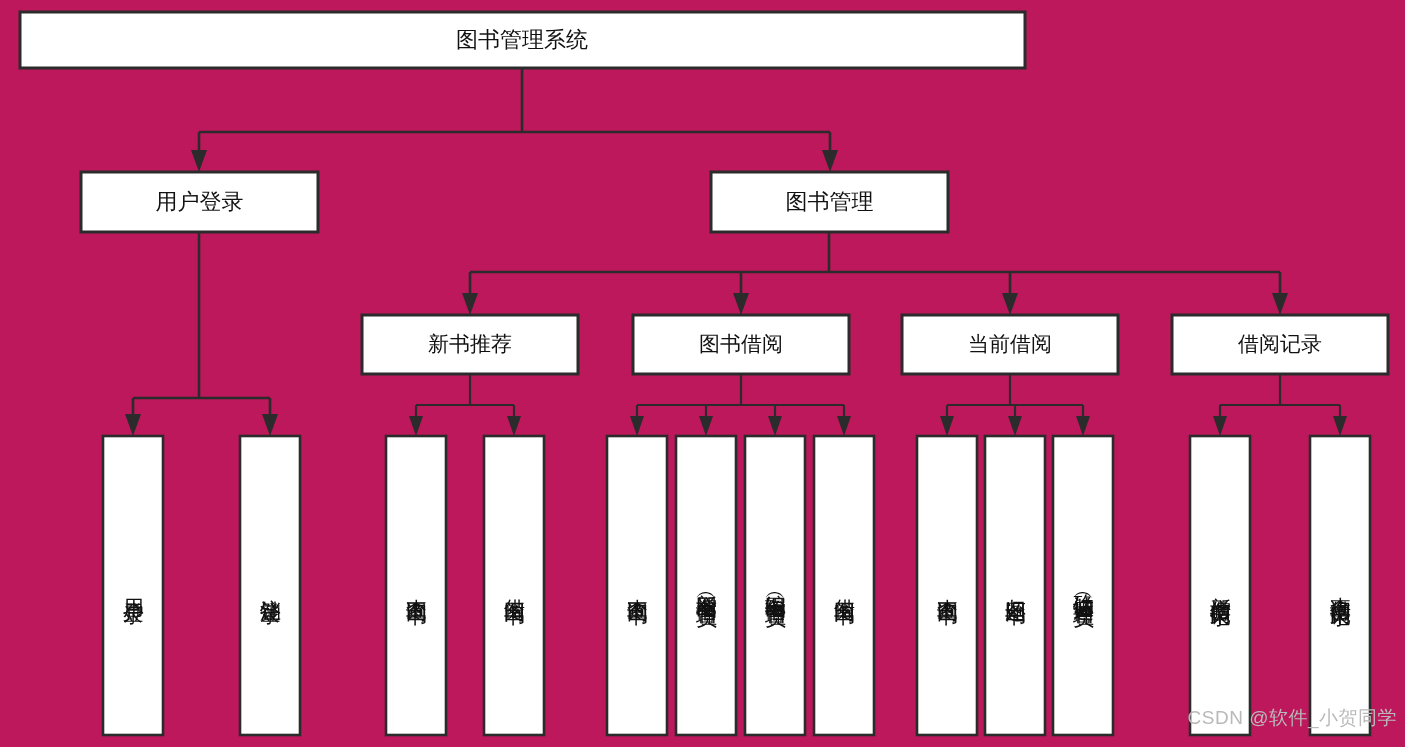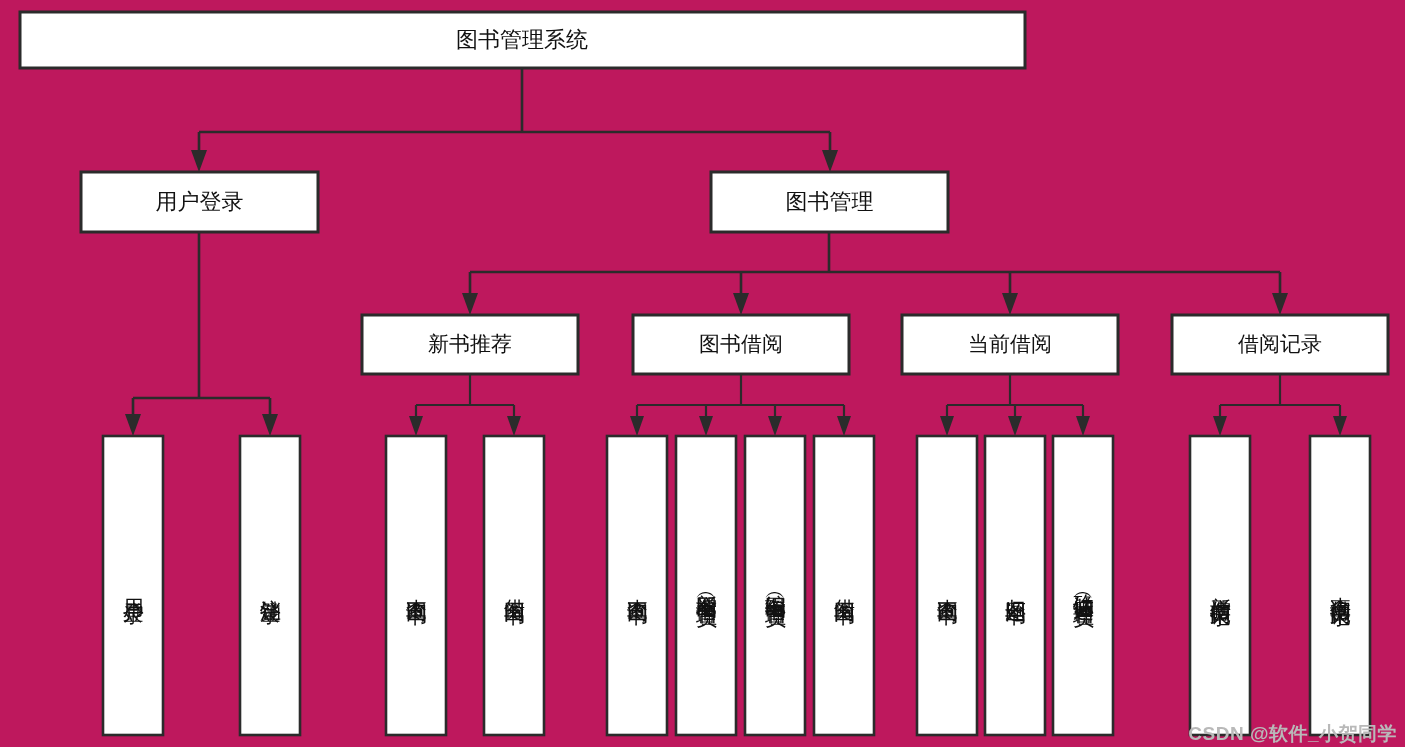--- a/index.html
+++ b/index.html
@@ -77,28 +77,27 @@
     display: flex;
     align-items: center;
     justify-content: center;
     text-align: center;
     pointer-events: none;
     white-space: nowrap;
   }
   #watermark {
     position: absolute;
     right: 8px;
-    bottom: 0;
+    bottom: 16px;
     font-family: "Liberation Sans", "DejaVu Sans", sans-serif;
     font-size: 19px;
     color: #b9b9b9;
     letter-spacing: 0.5px;
     user-select: none;
     white-space: nowrap;
-    font-weight: bold;
   }
 </style>
 </head>
 <body>
 
 <div id="diagram-root">
 
   <svg id="flowchart" viewBox="0 0 1405 747" xmlns="http://www.w3.org/2000/svg">
 
     <g>

